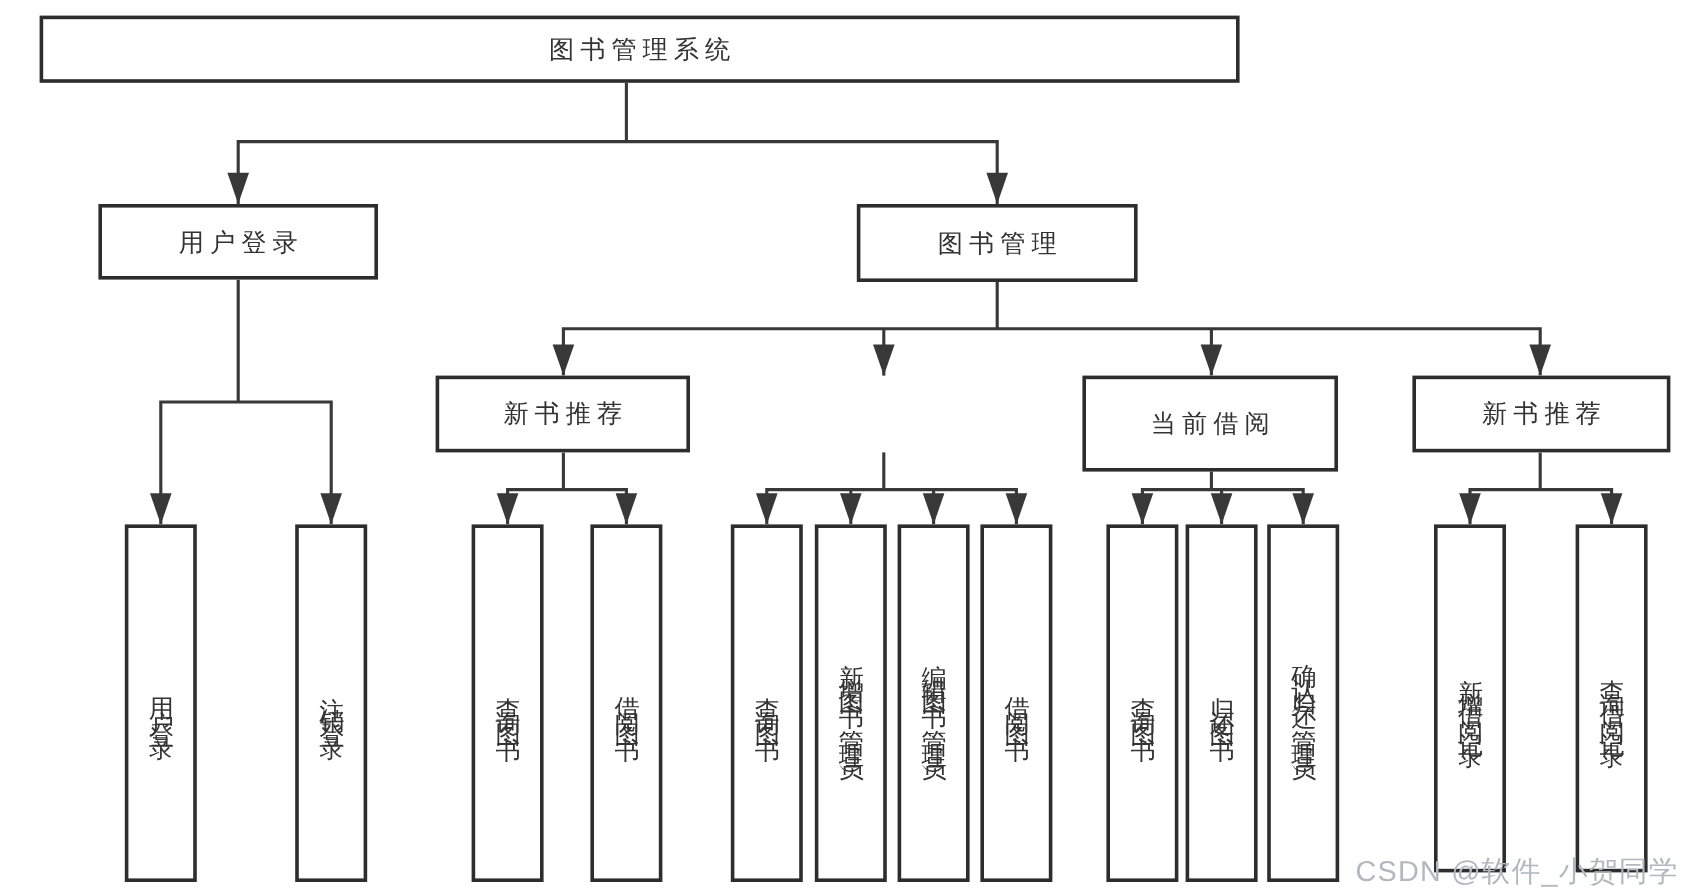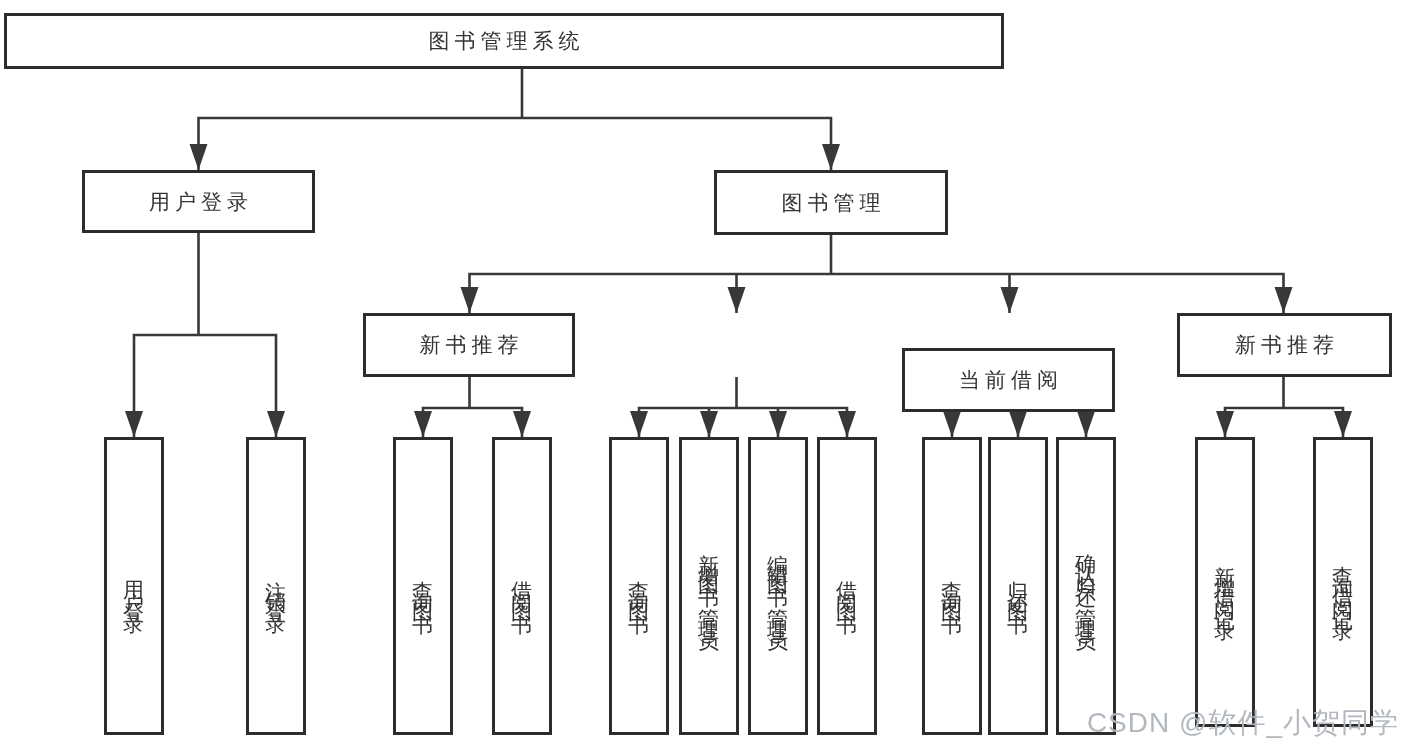--- a/index.html
+++ b/index.html
@@ -39,21 +39,21 @@
     font-size: 21px;
     letter-spacing: 11px;
     line-height: 1;
     color: #333333;
     white-space: nowrap;
   }
   .watermark {
     position: absolute;
     right: 6px;
     bottom: 5px;
-    font-size: 28px;
+    font-size: 24px;
     letter-spacing: 1px;
     color: #b2b8be;
     white-space: nowrap;
   }
 </style>
 </head>
 <body>
 
 <div class="canvas">
 
@@ -102,35 +102,35 @@
       <polygon points="769,411 787,411 778,437"></polygon>
       <polygon points="838,411 856,411 847,437"></polygon>
       <polygon points="943,411 961,411 952,437"></polygon>
       <polygon points="1009,411 1027,411 1018,437"></polygon>
       <polygon points="1077,411 1095,411 1086,437"></polygon>
       <polygon points="1216,411 1234,411 1225,437"></polygon>
       <polygon points="1334,411 1352,411 1343,437"></polygon>
     </g>
   </svg>
 
-  <div class="box" style="left:4px; top:13px; width:1000px; height:56px;">
+  <div class="box" style="left:33px; top:13px; width:1000px; height:56px;">
     <span class="h-label">图书管理系统</span>
   </div>
 
   <div class="box" style="left:82px; top:170px; width:233px; height:63px;">
     <span class="h-label">用户登录</span>
   </div>
   <div class="box" style="left:363px; top:313px; width:212px; height:64px;">
     <span class="h-label">新书推荐</span>
   </div>
 
   <div class="box" style="left:714px; top:170px; width:234px; height:65px;">
     <span class="h-label">图书管理</span>
   </div>
-  <div class="box" style="left:902px; top:313px; width:213px; height:64px;margin-top:35px;">
+  <div class="box" style="left:902px; top:313px; width:213px; height:80px;">
     <span class="h-label">当前借阅</span>
   </div>
   <div class="box" style="left:1177px; top:313px; width:215px; height:64px;">
     <span class="h-label">新书推荐</span>
   </div>
 
   <div class="box leaf" style="left:104px; top:437px; width:60px; height:298px;">
     <span class="v-label">用户登录</span>
   </div>
   <div class="box leaf" style="left:246px; top:437px; width:60px; height:298px;">

